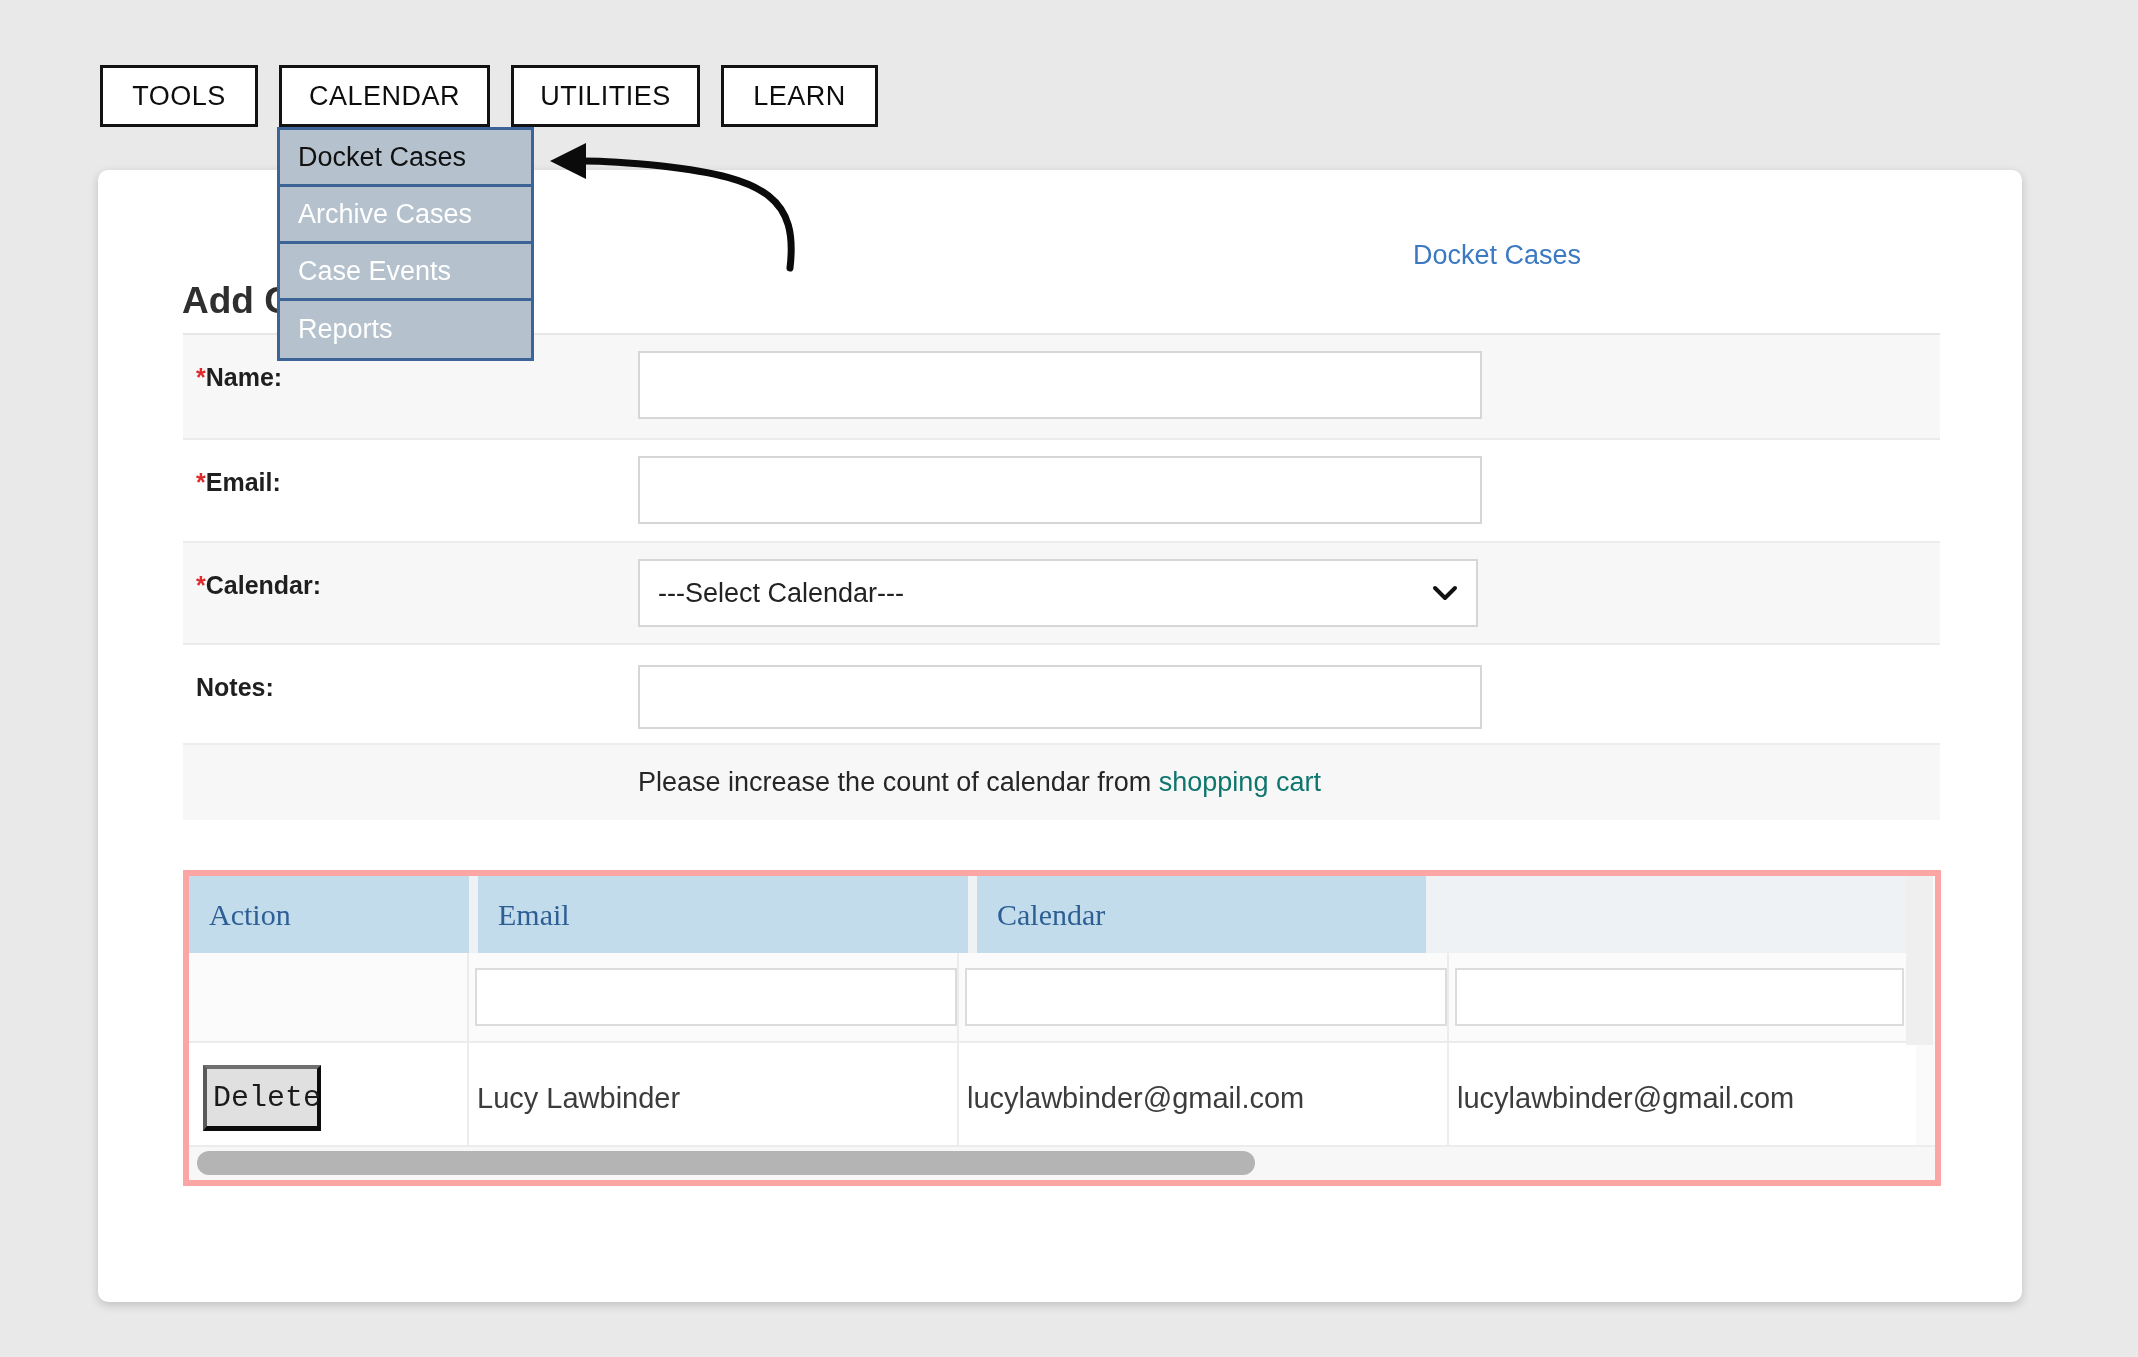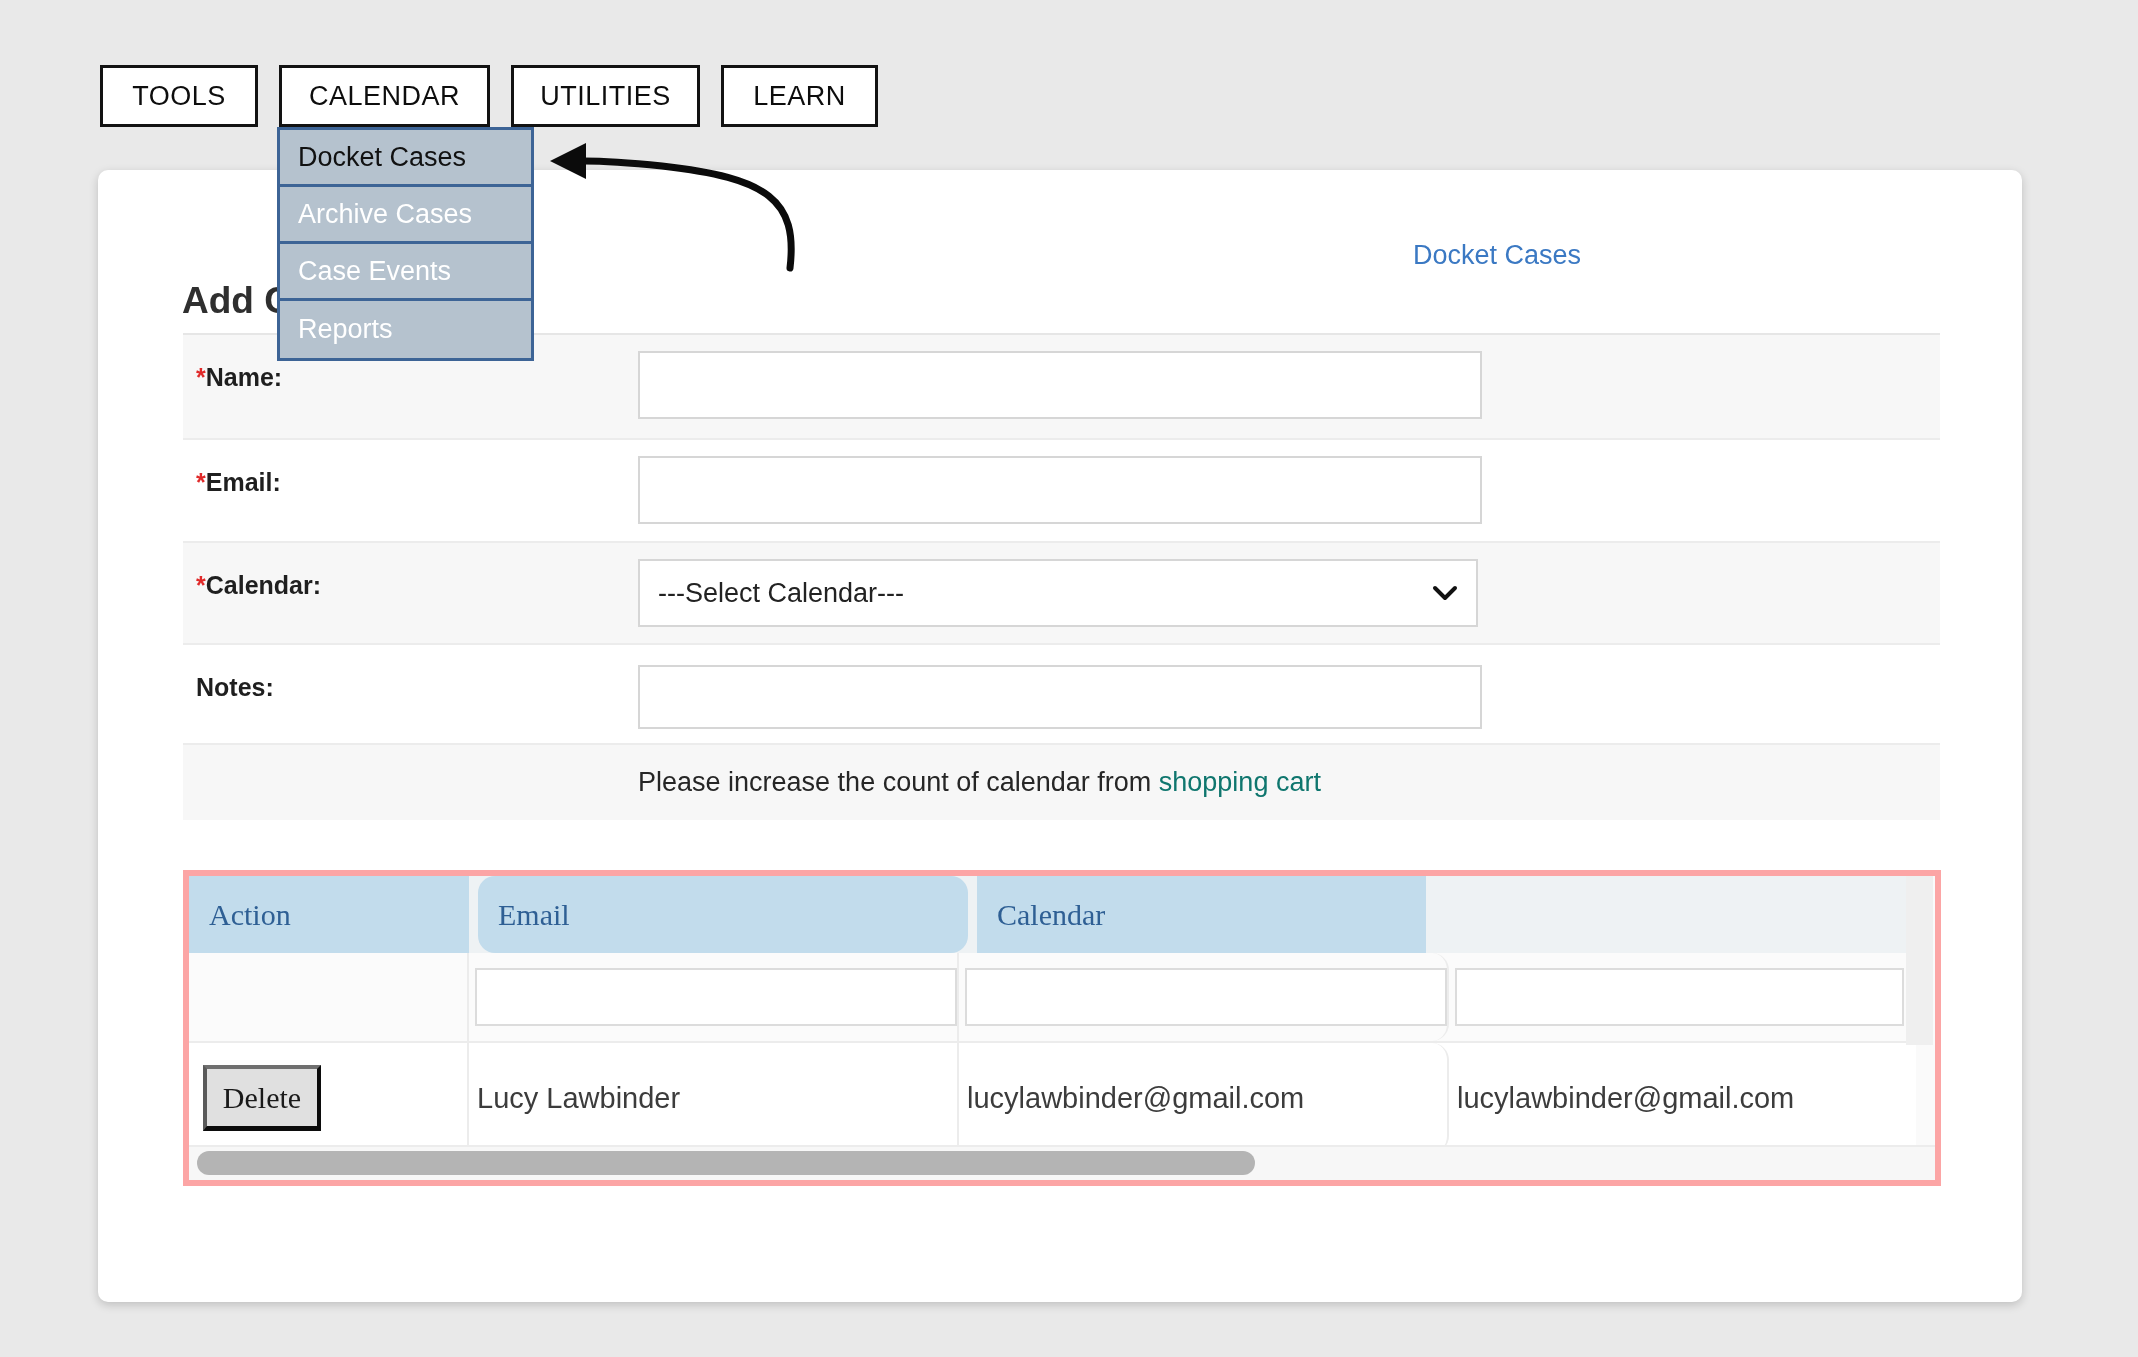--- a/index.html
+++ b/index.html
@@ -89,37 +89,37 @@
     box-sizing:border-box;border:6px solid #fca5a5;background:#fafafa;overflow:hidden;
   }
   .grid-head{display:flex;gap:9px;height:77px;background:#eef2f4;width:1727px;}
   .hcell{
     background:#c2dcec;box-sizing:border-box;padding-left:20px;
     display:flex;align-items:center;
     font-family:"Liberation Serif", serif;font-size:30px;color:#2e5f94;
   }
   .c-action{width:280px;}
   .c-name{width:490px;}
-  .c-email{width:490px;border-radius:17px;}
+  .c-email{width:490px;}
   .c-cal{width:449px;flex:0 0 auto;}
   .grid-filter{display:flex;height:90px;background:#fbfbfb;width:1727px;box-sizing:border-box;border-bottom:2px solid #ececec;}
   .fcell{box-sizing:border-box;border-right:2px solid #ececec;}
   .fcell:last-child{border-right:none;}
   .filter-input{
     margin:15px 0 0 6px;width:458px;height:54px;border:2px solid #dcdcdc;background:#fff;
     outline:none;font-size:26px;padding:0 10px;font-family:"Liberation Sans",sans-serif;
   }
   .filter-cal{width:425px;}
   .grid-row{display:flex;height:112px;background:#ffffff;width:1727px;box-sizing:border-box;border-bottom:2px solid #ececec;}
   .dcell{box-sizing:border-box;display:flex;align-items:center;font-size:29px;color:#3c3c3c;padding-left:8px;}
   .delete-btn{
     margin-left:6px;width:118px;height:66px;background:#e0e0e0;
     border-top:4px solid #6f6f6f;border-left:4px solid #5a5a5a;
     border-right:4px solid #0c0c0c;border-bottom:5px solid #0c0c0c;
-    font-family:Liberation Serif, serif;font-size:30px;color:#1a1a1a;cursor:pointer;
+    font-family:Liberation Mono, monospace;font-size:30px;color:#1a1a1a;cursor:pointer;
   }
   .gutter{position:absolute;right:2px;top:0;width:27px;height:169px;background:#efefef;}
   .hscroll{
     position:absolute;left:0;right:0;bottom:0;height:33px;background:#f7f7f7;border-top:2px solid #ececec;
   }
   .hthumb{position:absolute;left:8px;top:4px;width:1058px;height:24px;border-radius:12px;background:#b4b4b4;cursor:grab;}
 </style>
 </head>
 <body>
 

